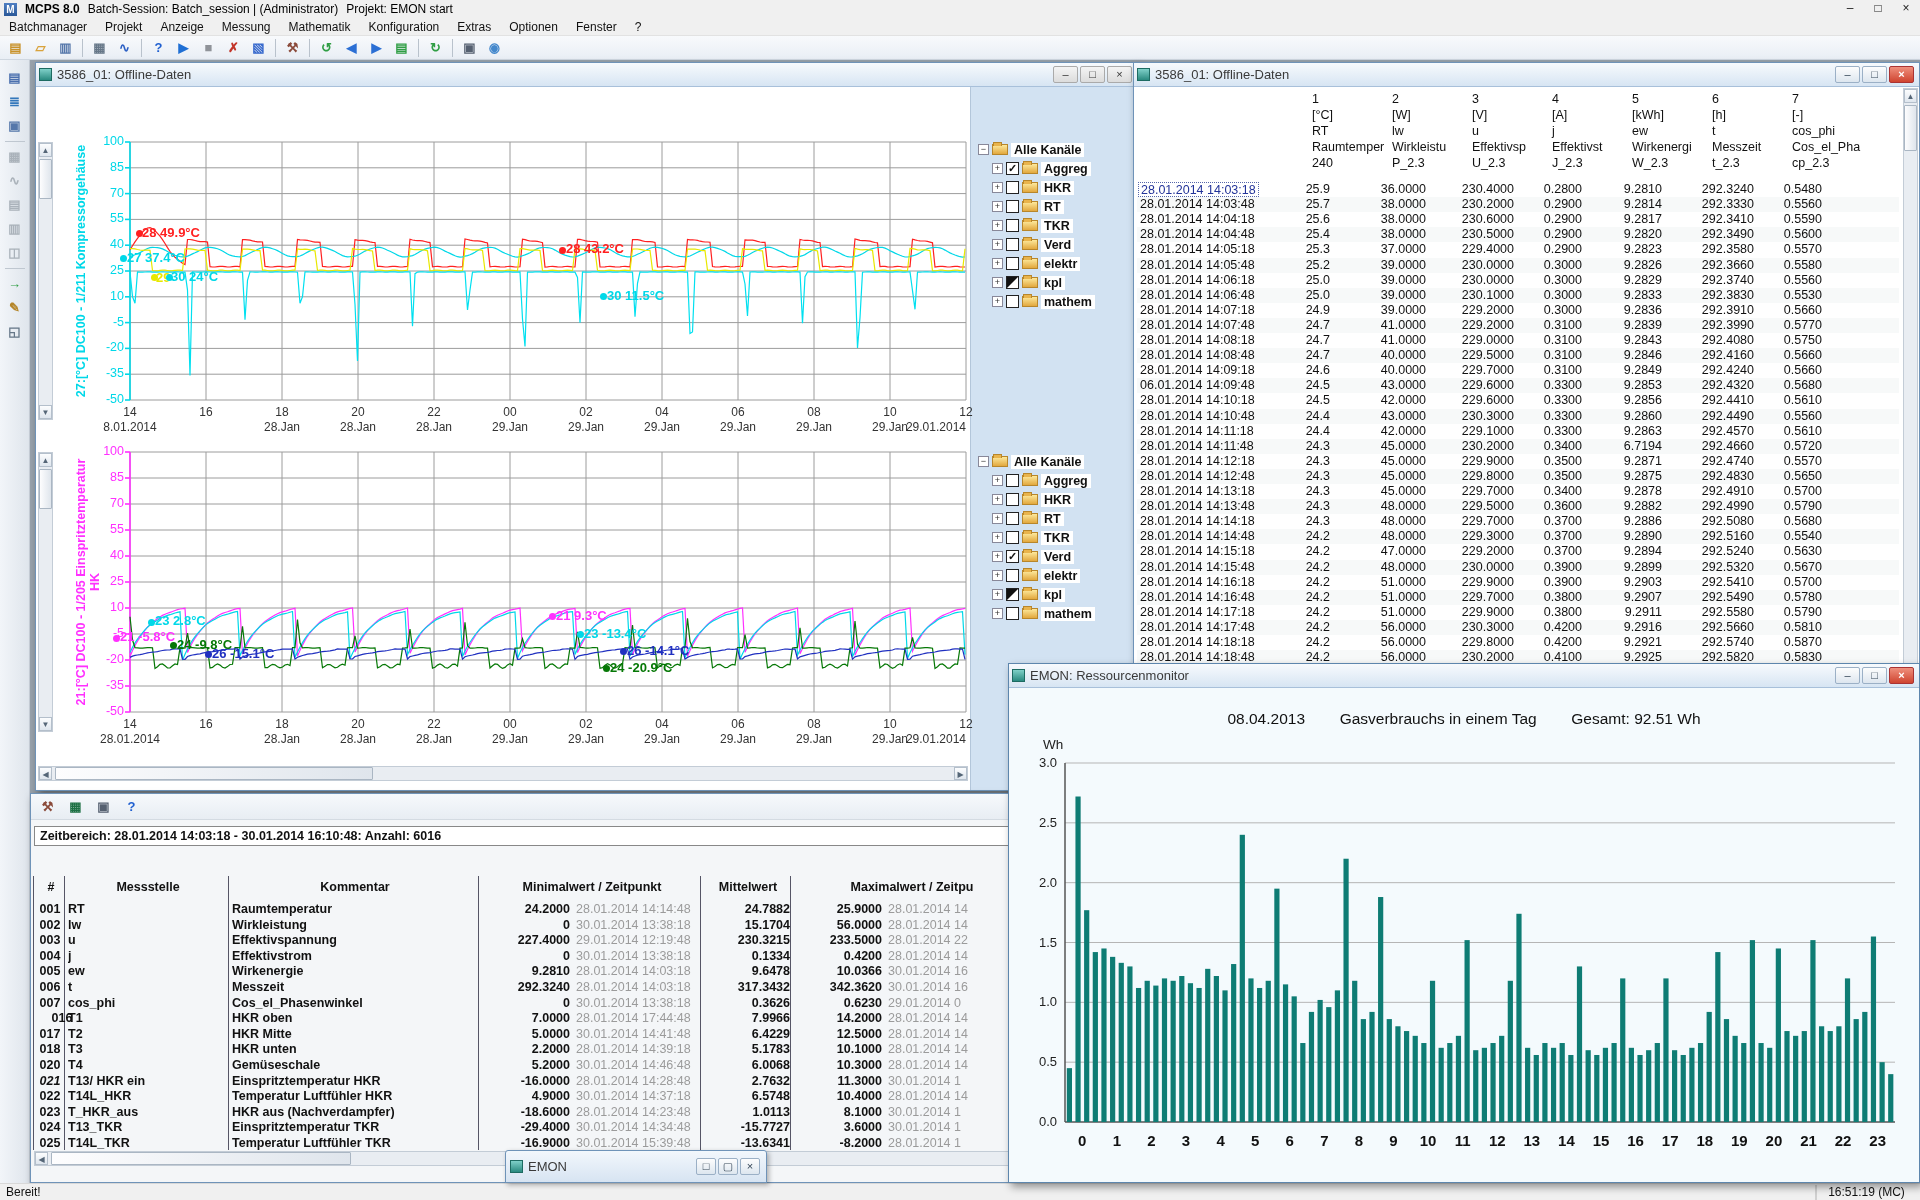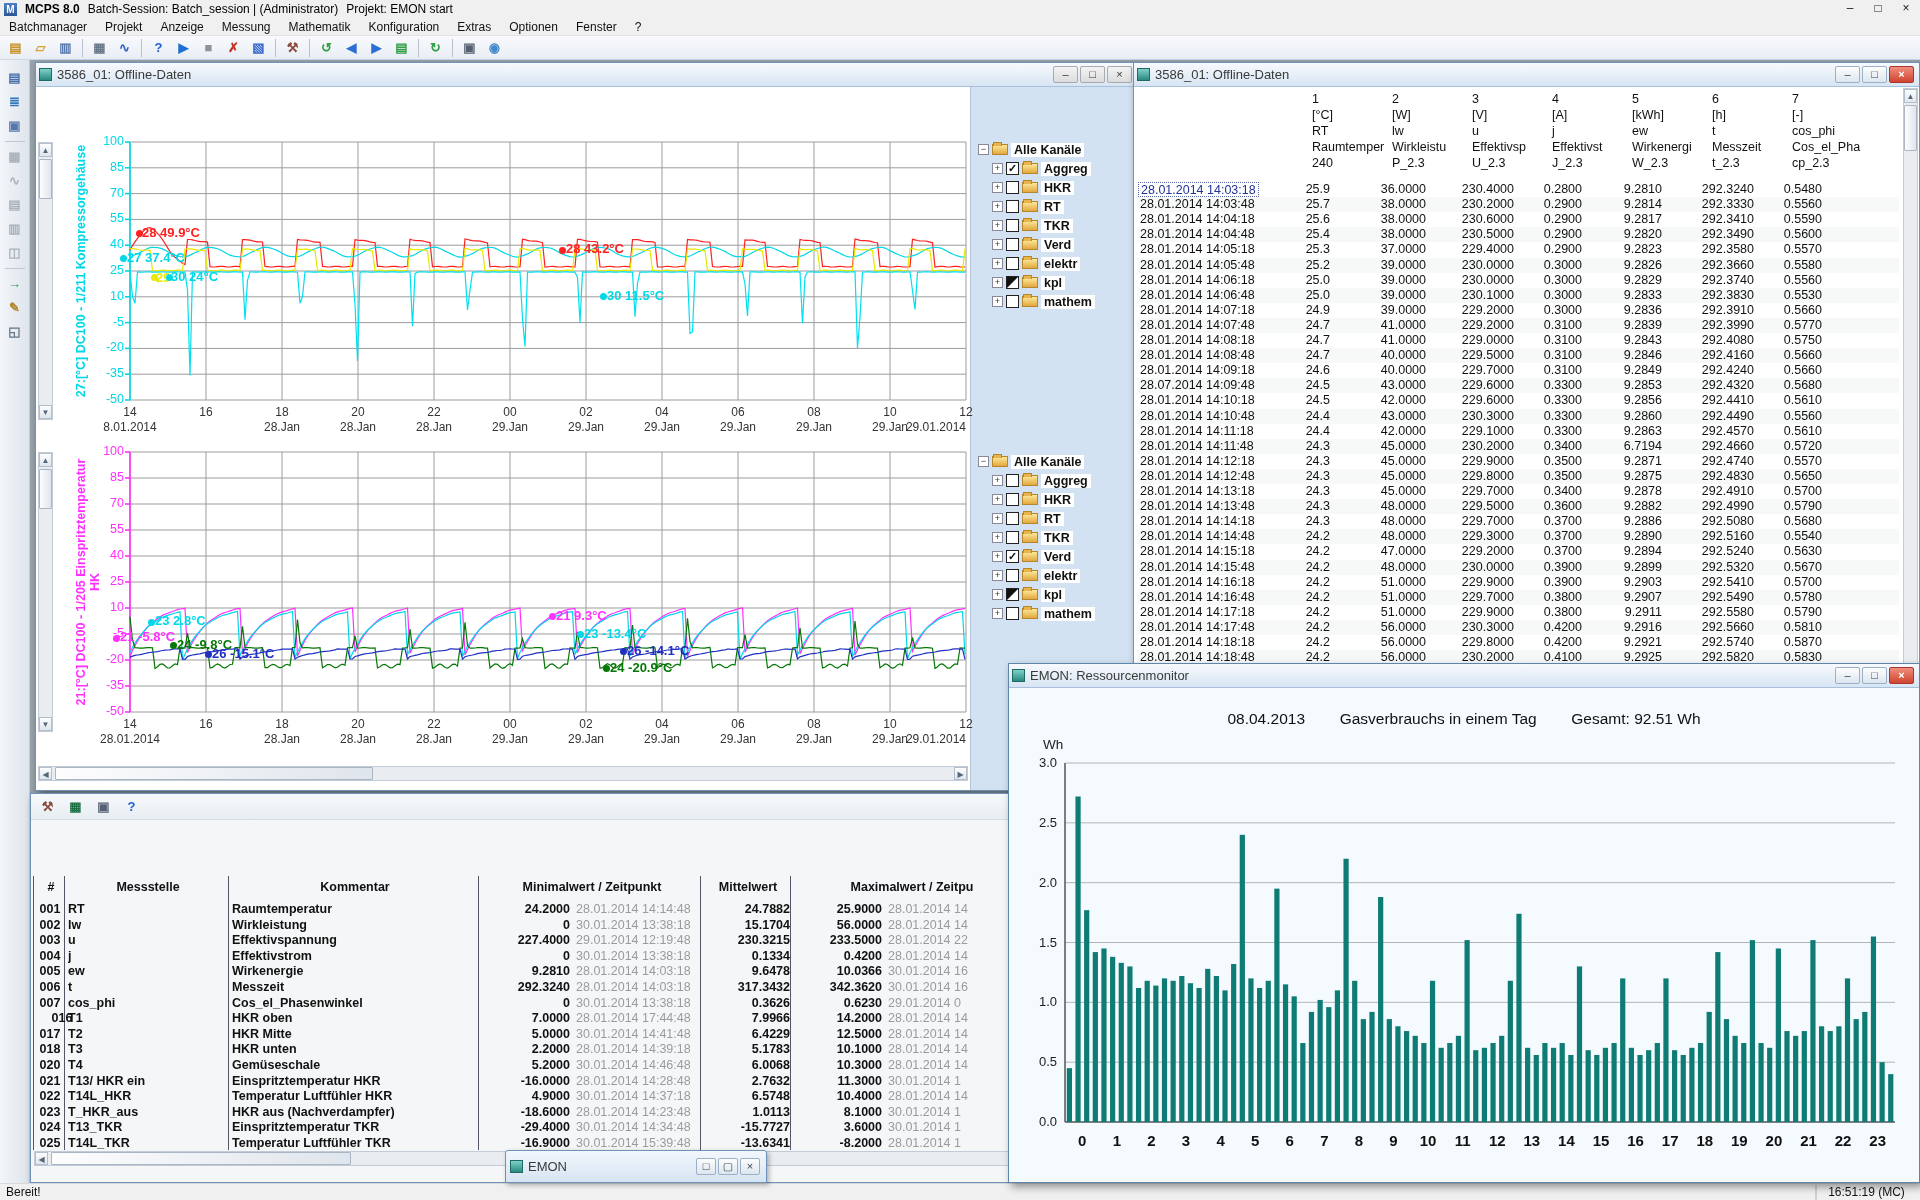--- a/index.html
+++ b/index.html
@@ -621,21 +621,21 @@
       <div class="otable-cell" style="left: 1732px; top: 348.1px; width: 90px; text-align: right; line-height: 15px; color: rgb(17, 17, 17);">0.5660</div>
       <div class="otable-cell" style="left: 1140px; top: 363.2px; height: 15px; line-height: 15px; color: rgb(17, 17, 17);">28.01.2014 14:09:18</div>
       <div class="otable-cell" style="left: 1240px; top: 363.2px; width: 90px; text-align: right; line-height: 15px; color: rgb(17, 17, 17);">24.6</div>
       <div class="otable-cell" style="left: 1336px; top: 363.2px; width: 90px; text-align: right; line-height: 15px; color: rgb(17, 17, 17);">40.0000</div>
       <div class="otable-cell" style="left: 1424px; top: 363.2px; width: 90px; text-align: right; line-height: 15px; color: rgb(17, 17, 17);">229.7000</div>
       <div class="otable-cell" style="left: 1492px; top: 363.2px; width: 90px; text-align: right; line-height: 15px; color: rgb(17, 17, 17);">0.3100</div>
       <div class="otable-cell" style="left: 1572px; top: 363.2px; width: 90px; text-align: right; line-height: 15px; color: rgb(17, 17, 17);">9.2849</div>
       <div class="otable-cell" style="left: 1664px; top: 363.2px; width: 90px; text-align: right; line-height: 15px; color: rgb(17, 17, 17);">292.4240</div>
       <div class="otable-cell" style="left: 1732px; top: 363.2px; width: 90px; text-align: right; line-height: 15px; color: rgb(17, 17, 17);">0.5660</div>
       <div style="position: absolute; left: 1137px; top: 378.3px; width: 762px; height: 15.1px; background: rgb(247, 249, 249);"></div>
-      <div class="otable-cell" style="left: 1140px; top: 378.3px; height: 15px; line-height: 15px; color: rgb(17, 17, 17);">28.07.2014 14:09:48</div>
+      <div class="otable-cell" style="left: 1140px; top: 378.3px; height: 15px; line-height: 15px; color: rgb(17, 17, 17);">06.01.2014 14:09:48</div>
       <div class="otable-cell" style="left: 1240px; top: 378.3px; width: 90px; text-align: right; line-height: 15px; color: rgb(17, 17, 17);">24.5</div>
       <div class="otable-cell" style="left: 1336px; top: 378.3px; width: 90px; text-align: right; line-height: 15px; color: rgb(17, 17, 17);">43.0000</div>
       <div class="otable-cell" style="left: 1424px; top: 378.3px; width: 90px; text-align: right; line-height: 15px; color: rgb(17, 17, 17);">229.6000</div>
       <div class="otable-cell" style="left: 1492px; top: 378.3px; width: 90px; text-align: right; line-height: 15px; color: rgb(17, 17, 17);">0.3300</div>
       <div class="otable-cell" style="left: 1572px; top: 378.3px; width: 90px; text-align: right; line-height: 15px; color: rgb(17, 17, 17);">9.2853</div>
       <div class="otable-cell" style="left: 1664px; top: 378.3px; width: 90px; text-align: right; line-height: 15px; color: rgb(17, 17, 17);">292.4320</div>
       <div class="otable-cell" style="left: 1732px; top: 378.3px; width: 90px; text-align: right; line-height: 15px; color: rgb(17, 17, 17);">0.5680</div>
       <div class="otable-cell" style="left: 1140px; top: 393.4px; height: 15px; line-height: 15px; color: rgb(17, 17, 17);">28.01.2014 14:10:18</div>
       <div class="otable-cell" style="left: 1240px; top: 393.4px; width: 90px; text-align: right; line-height: 15px; color: rgb(17, 17, 17);">24.5</div>
       <div class="otable-cell" style="left: 1336px; top: 393.4px; width: 90px; text-align: right; line-height: 15px; color: rgb(17, 17, 17);">42.0000</div>
@@ -791,20 +791,21 @@
       <div class="otable-cell" style="left: 1732px; top: 650.1px; width: 90px; text-align: right; line-height: 15px; color: rgb(17, 17, 17);">0.5830</div>
     </div>
 
   <div class="win" id="winC" style="left:30px;top:793px;width:1001px;height:390px;background:#f4f6f8;">
     <div style="height:26px;display:flex;align-items:center;gap:3px;padding-left:4px;border-bottom:1px solid #d4dbe2;background:linear-gradient(#f6f9fc,#e8edf3);">
       <span class="tbtn" style="color:#8a4a3a">⚒</span>
       <span class="tbtn" style="color:#1d7044">▦</span>
       <span class="tbtn" style="color:#556070">▣</span>
       <span class="tbtn" style="color:#1f5fd0">?</span>
     </div>
+    <div style="margin:6px 3px 0 3px;height:20px;border:1px solid #888;background:#fff;font-size:12.5px;font-weight:bold;line-height:19px;padding-left:5px;">Zeitbereich: 28.01.2014 14:03:18 - 30.01.2014 16:10:48: Anzahl: 6016</div>
 
     <div class="hscroll" style="left:3px;top:357px;width:993px;">
       <div class="sarrow" style="left:0;top:0;height:13px;">◀</div>
       <div class="sthumb" style="left:16px;top:0;width:300px;height:13px;"></div>
     </div>
   </div>
   <div class="abs" id="statsLayer" style="left:0;top:0;">
       <div class="stat-cell" style="left: 36px; top: 880px; width: 30px; text-align: center; color: rgb(17, 17, 17);">#</div>
       <div class="stat-cell" style="left: 68px; top: 880px; width: 160px; text-align: center; color: rgb(17, 17, 17);">Messstelle</div>
       <div class="stat-cell" style="left: 232px; top: 880px; width: 246px; text-align: center; color: rgb(17, 17, 17);">Kommentar</div>
@@ -898,21 +899,21 @@
       <div class="stat-cell " style="left: 794px; top: 1042.4px; width: 88px; text-align: right; color: rgb(17, 17, 17);">10.1000</div>
       <div class="stat-cell stat-ts" style="left: 888px; top: 1042.4px; width: 140px; text-align: left; color: rgb(155, 155, 155);">28.01.2014 14</div>
       <div class="stat-cell " style="left: 36px; top: 1058px; width: 28px; text-align: center; color: rgb(17, 17, 17);">020</div>
       <div class="stat-cell " style="left: 68px; top: 1058px; width: 160px; text-align: left; color: rgb(17, 17, 17);">T4</div>
       <div class="stat-cell " style="left: 232px; top: 1058px; width: 246px; text-align: left; color: rgb(17, 17, 17);">Gemüseschale</div>
       <div class="stat-cell " style="left: 482px; top: 1058px; width: 88px; text-align: right; color: rgb(17, 17, 17);">5.2000</div>
       <div class="stat-cell stat-ts" style="left: 576px; top: 1058px; width: 126px; text-align: left; color: rgb(155, 155, 155);">30.01.2014 14:46:48</div>
       <div class="stat-cell " style="left: 706px; top: 1058px; width: 84px; text-align: right; color: rgb(17, 17, 17);">6.0068</div>
       <div class="stat-cell " style="left: 794px; top: 1058px; width: 88px; text-align: right; color: rgb(17, 17, 17);">10.3000</div>
       <div class="stat-cell stat-ts" style="left: 888px; top: 1058px; width: 140px; text-align: left; color: rgb(155, 155, 155);">28.01.2014 14</div>
-      <div class="stat-cell " style="left: 36px; top: 1073.6px; width: 28px; text-align: center; color: rgb(17, 17, 17);">021</div>
+      <div class="stat-cell " style="left: 36px; top: 1073.6px; width: 28px; text-align: center; color: rgb(17, 17, 17); font-style: italic;">021</div>
       <div class="stat-cell " style="left: 68px; top: 1073.6px; width: 160px; text-align: left; color: rgb(17, 17, 17);">T13/ HKR ein</div>
       <div class="stat-cell " style="left: 232px; top: 1073.6px; width: 246px; text-align: left; color: rgb(17, 17, 17);">Einspritztemperatur HKR</div>
       <div class="stat-cell " style="left: 482px; top: 1073.6px; width: 88px; text-align: right; color: rgb(17, 17, 17);">-16.0000</div>
       <div class="stat-cell stat-ts" style="left: 576px; top: 1073.6px; width: 126px; text-align: left; color: rgb(155, 155, 155);">28.01.2014 14:28:48</div>
       <div class="stat-cell " style="left: 706px; top: 1073.6px; width: 84px; text-align: right; color: rgb(17, 17, 17);">2.7632</div>
       <div class="stat-cell " style="left: 794px; top: 1073.6px; width: 88px; text-align: right; color: rgb(17, 17, 17);">11.3000</div>
       <div class="stat-cell stat-ts" style="left: 888px; top: 1073.6px; width: 140px; text-align: left; color: rgb(155, 155, 155);">30.01.2014 1</div>
       <div class="stat-cell " style="left: 36px; top: 1089.2px; width: 28px; text-align: center; color: rgb(17, 17, 17);">022</div>
       <div class="stat-cell " style="left: 68px; top: 1089.2px; width: 160px; text-align: left; color: rgb(17, 17, 17);">T14L_HKR</div>
       <div class="stat-cell " style="left: 232px; top: 1089.2px; width: 246px; text-align: left; color: rgb(17, 17, 17);">Temperatur Luftfühler HKR</div>

